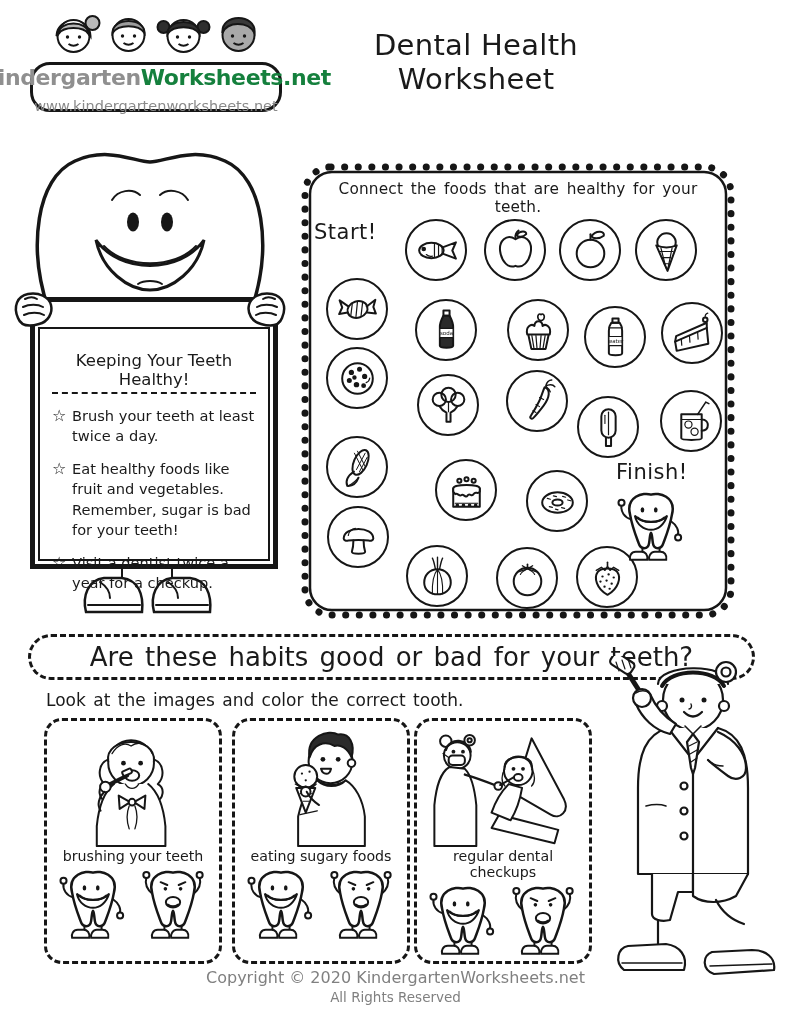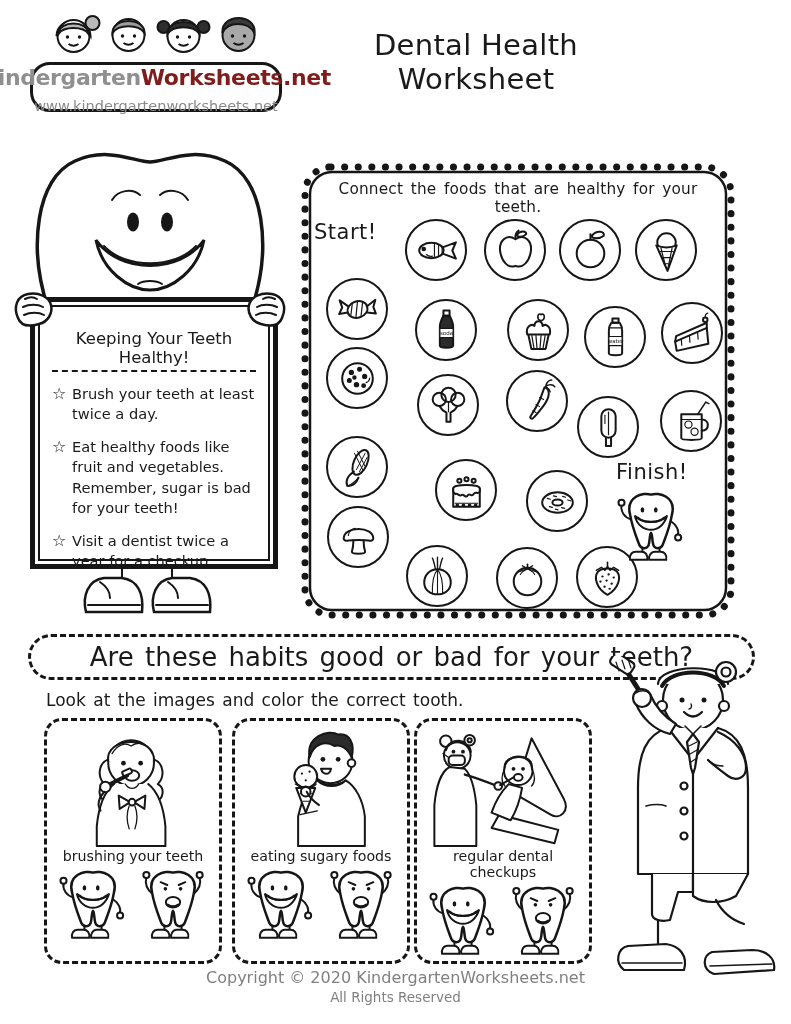--- a/index.html
+++ b/index.html
@@ -9,31 +9,31 @@
   svg{display:block;}
   svg *{vector-effect:non-scaling-stroke;}
   .line{stroke:#161616;fill:none;stroke-width:2;stroke-linecap:round;stroke-linejoin:round;}
 
   
   .logo-wrap{left:28px;top:6px;width:256px;}
   .logo-bar{position:absolute;left:2px;top:56px;width:246px;height:44px;border:3px solid #161616;
             border-radius:20px;background:#fff;display:flex;align-items:flex-start;justify-content:center;
             font-weight:bold;font-size:22px;letter-spacing:-0.4px;white-space:nowrap;}
   .brand-gray{color:#8f8f8f;}
-  .brand-black{color:#7f1d1d;}
+  .brand-black{color:#15803d;}
   .logo-url{position:absolute;left:0;top:92px;width:256px;text-align:center;color:#8a8a8a;font-size:14.5px;}
   .page-title{left:306px;top:28px;width:340px;text-align:center;font-size:29px;letter-spacing:.3px;}
   .name-row{left:404px;top:110px;font-size:27px;}
   .name-line{display:inline-block;width:222px;border-bottom:2.5px solid #161616;height:28px;vertical-align:bottom;}
 
   
   .mascot{left:8px;top:148px;width:285px;height:482px;}
   .sign{position:absolute;left:22px;top:149px;width:248px;height:272px;background:#fff;
         border:5px solid #161616;box-sizing:border-box;z-index:2;}
-  .sign-inner{position:absolute;inset:3px;border:2px solid #161616;padding:22px 12px 8px 12px;box-sizing:border-box;}
+  .sign-inner{position:absolute;inset:3px;border:2px solid #161616;padding:22px 12px 8px 12px;box-sizing:border-box;margin-top:22px;}
   .sign-heading{text-align:center;font-size:16.5px;margin-bottom:12px;}
   .sign-heading span{display:inline-block;border-bottom:2px dashed #161616;padding-bottom:3px;}
   .tip{position:relative;font-size:14.6px;line-height:1.38;padding-left:20px;margin-bottom:13px;}
   .tip .star{position:absolute;left:0;top:-1px;font-size:16px;}
   .hand{position:absolute;z-index:3;}
   .feet{position:absolute;left:52px;top:420px;z-index:1;}
   .crown{position:absolute;left:12px;top:0;z-index:1;}
 
   
   .maze{left:298px;top:160px;width:440px;height:462px;}

